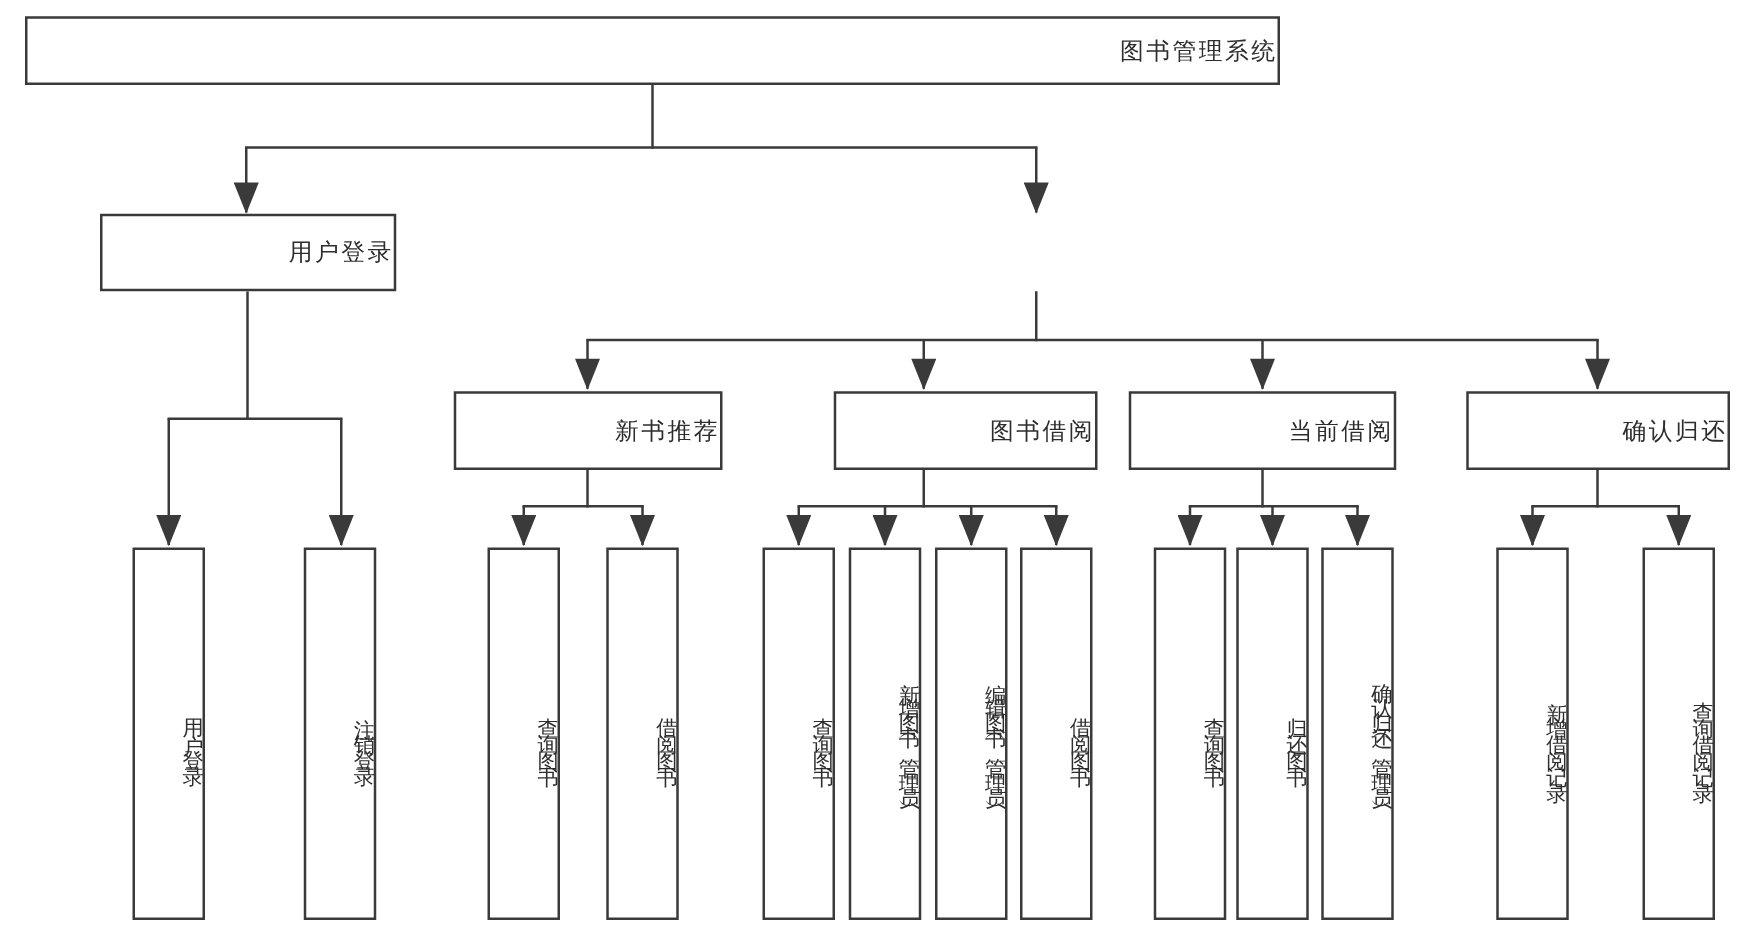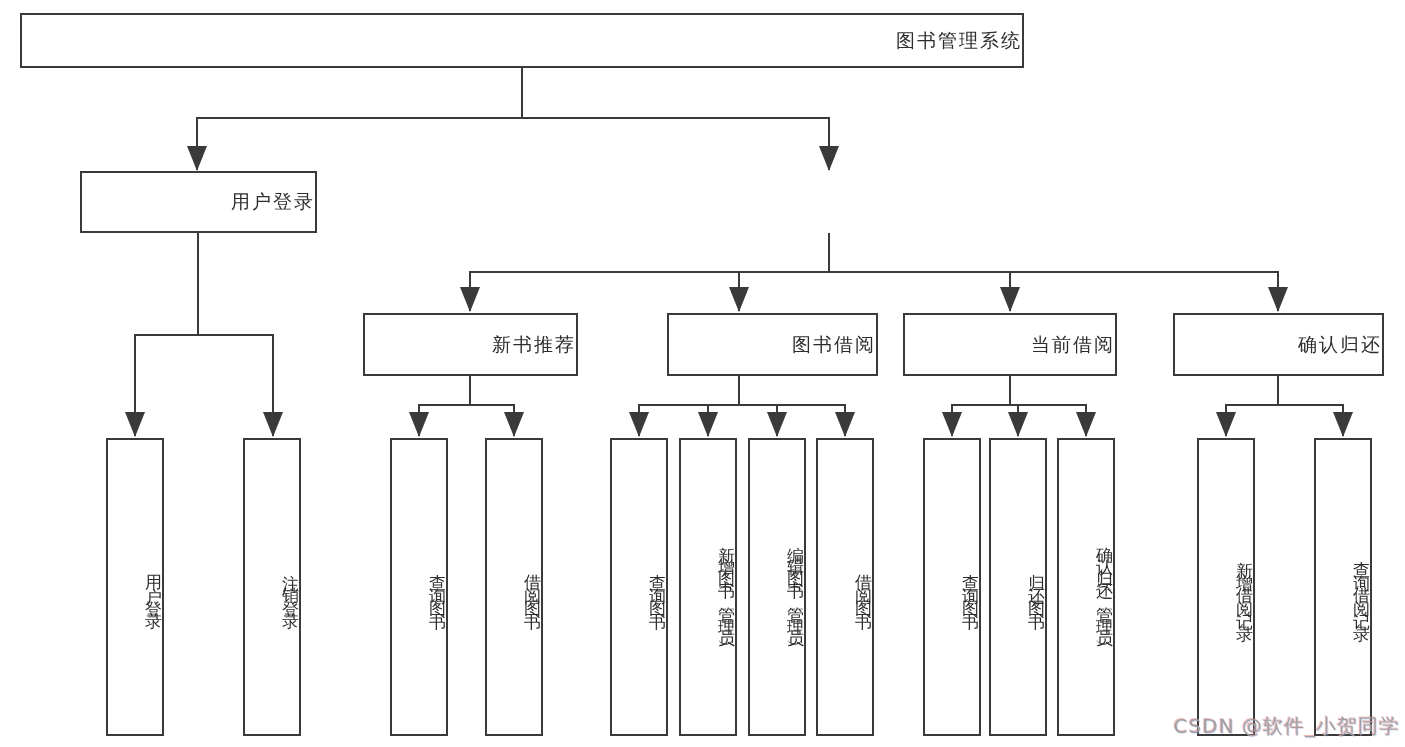--- a/index.html
+++ b/index.html
@@ -166,14 +166,13 @@
     <span class="vlabel">确认归还（管理员）</span>
   </div>
 
   <div class="box vbox leaf" id="l-addrec">
     <span class="vlabel">新增借阅记录</span>
   </div>
   <div class="box vbox leaf" id="l-queryrec">
     <span class="vlabel">查询借阅记录</span>
   </div>
 
-  <div class="watermark">CSDN @软件_小贺同学</div>
 </div>
 
 </body></html>

